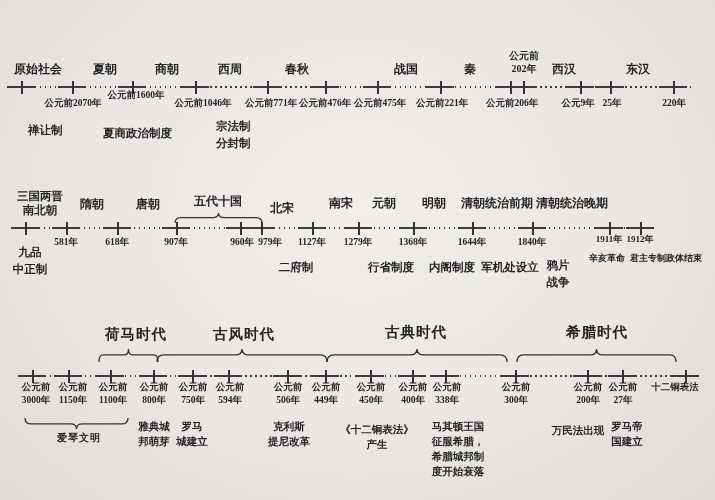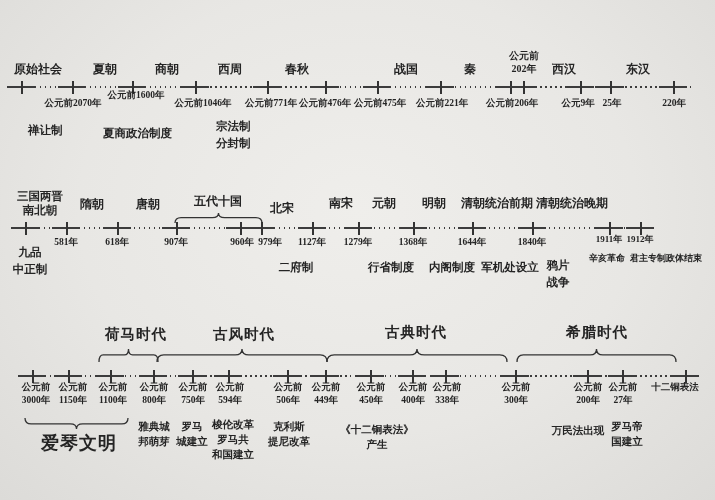--- a/index.html
+++ b/index.html
@@ -24,21 +24,21 @@
          letter-spacing:1.5px; color:#141414; transform:none;}
   .e1{font-size:12px;}
   .e2{font-size:12px;}
   .e2s{font-size:11.5px; line-height:1.18;}
   .e3{font-size:14.5px; letter-spacing:1px;}
   .d{font-size:9.5px;}
   .dsm{font-size:9px;}
   .dg{font-size:9.5px; line-height:1.4;}
   .n{font-size:11.5px; line-height:1.45;}
   .ng{font-size:10.5px; line-height:1.42;}
-  .big{font-size:18px; letter-spacing:1px;}
+  .big{font-size:10px; letter-spacing:1px;}
   .brace{position:absolute; overflow:visible;}
   .brace path{stroke:#333; fill:none; stroke-width:1.3px; vector-effect:non-scaling-stroke;}
 </style>
 </head>
 <body>
 
 <div id="stage">
 
 
   <div class="tline" style="left:20px;top:86px;width:672px">
@@ -294,32 +294,33 @@
   <div class="lbl big" style="left:79px;top:432px">爱琴文明</div>
 
   <div class="lbl ng" style="left:154px;top:420px">
     <i class="ln">雅典城</i>
     <i class="ln">邦萌芽</i>
   </div>
   <div class="lbl ng" style="left:192px;top:420px">
     <i class="ln">罗马</i>
     <i class="ln">城建立</i>
   </div>
-  <div class="lbl ng" style="left:233px;top:418px">
-    <i class="ln">梭伦改革</i>
-    <i class="ln">罗马共</i>
-    <i class="ln">和国建立</i>
-  </div>
   <div class="lbl ng" style="left:289px;top:420px">
     <i class="ln">克利斯</i>
     <i class="ln">提尼改革</i>
   </div>
   <div class="lbl ng" style="left:377px;top:423px">
     <i class="ln">《十二铜表法》</i>
     <i class="ln">产生</i>
+  </div>
+  <div class="lbl ng" style="left:458px;top:420px">
+    <i class="ln">马其顿王国</i>
+    <i class="ln">征服希腊，</i>
+    <i class="ln">希腊城邦制</i>
+    <i class="ln">度开始衰落</i>
   </div>
   <div class="lbl ng" style="left:578px;top:424px">万民法出现</div>
   <div class="lbl ng" style="left:627px;top:420px">
     <i class="ln">罗马帝</i>
     <i class="ln">国建立</i>
   </div>
 
 </div>
 
 </body></html>

